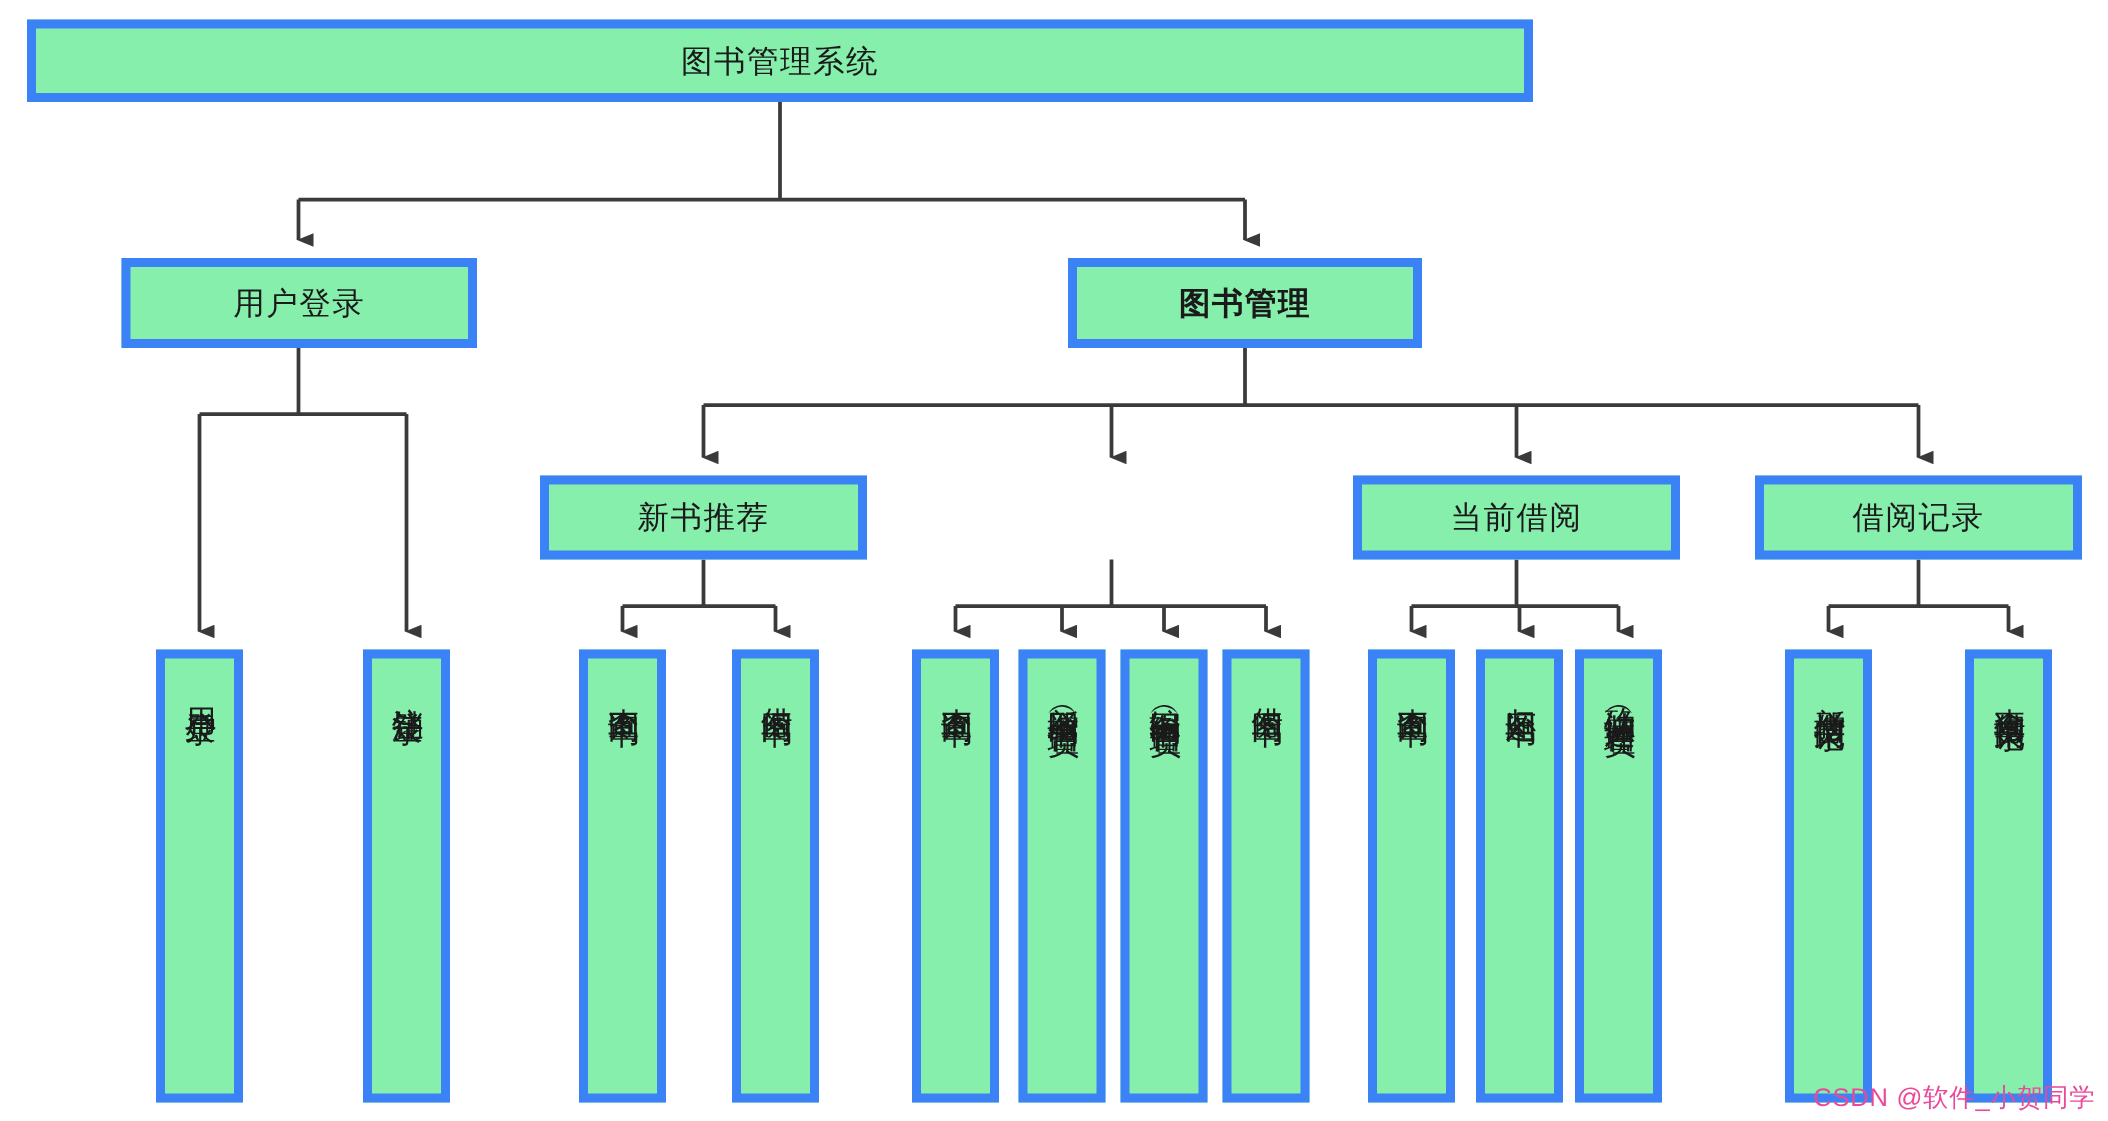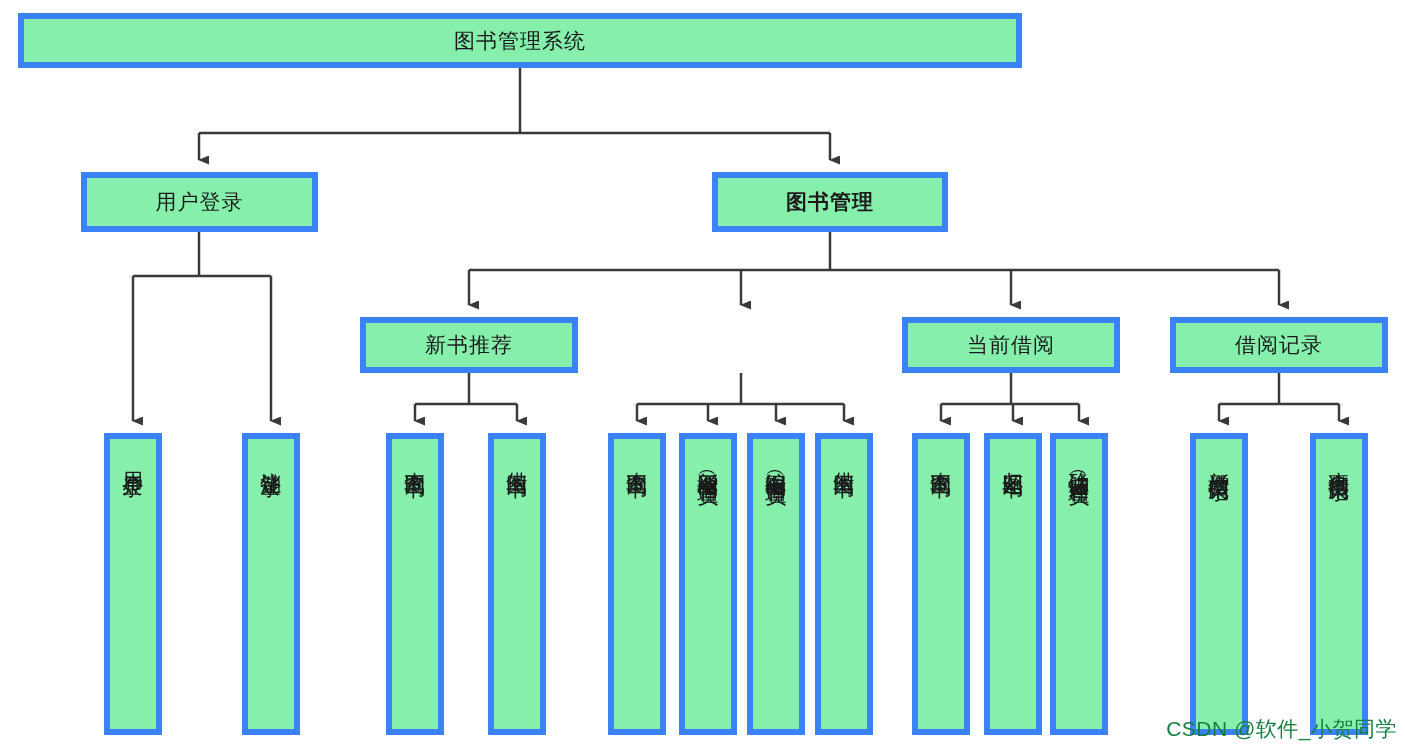--- a/index.html
+++ b/index.html
@@ -50,22 +50,22 @@
     font-size: 21px;
     line-height: 1.12;
     letter-spacing: 2px;
     white-space: nowrap;
     color: #1a1a1a;
   }
   .watermark {
     position: absolute;
     right: 8px;
     bottom: 4px;
-    font-size: 21px;
-    color: #15803d;
+    font-size: 17px;
+    color: #ec4899;
     letter-spacing: 0.5px;
     white-space: nowrap;
   }
 </style>
 </head>
 <body>
 
 <div id="canvas">
 
   <svg class="wires" viewBox="0 0 1405 747" xmlns="http://www.w3.org/2000/svg">

